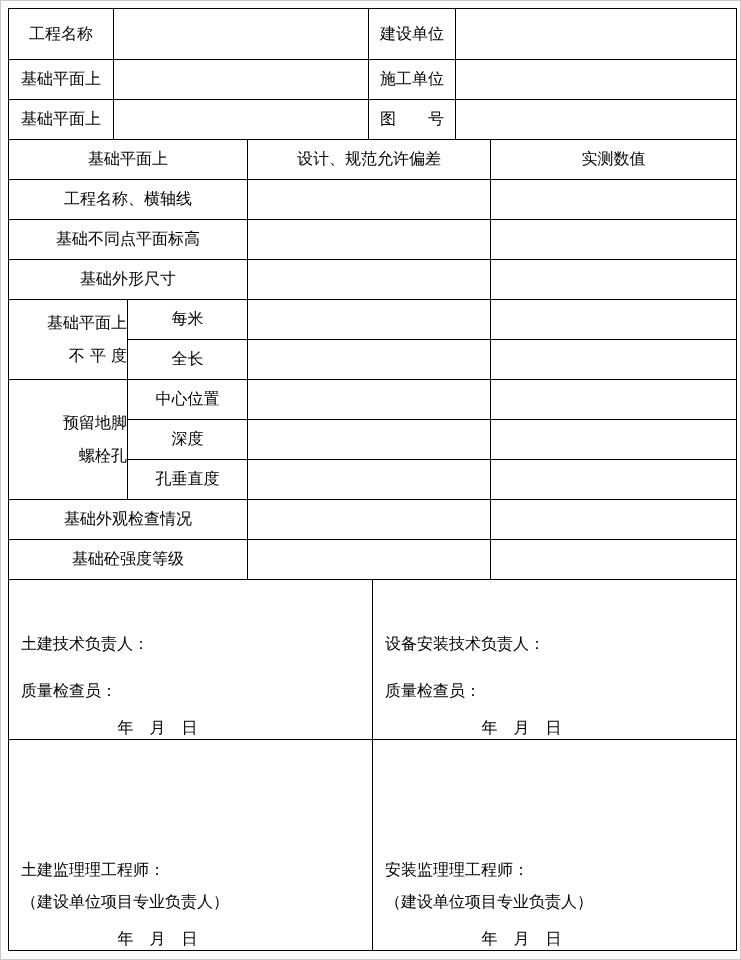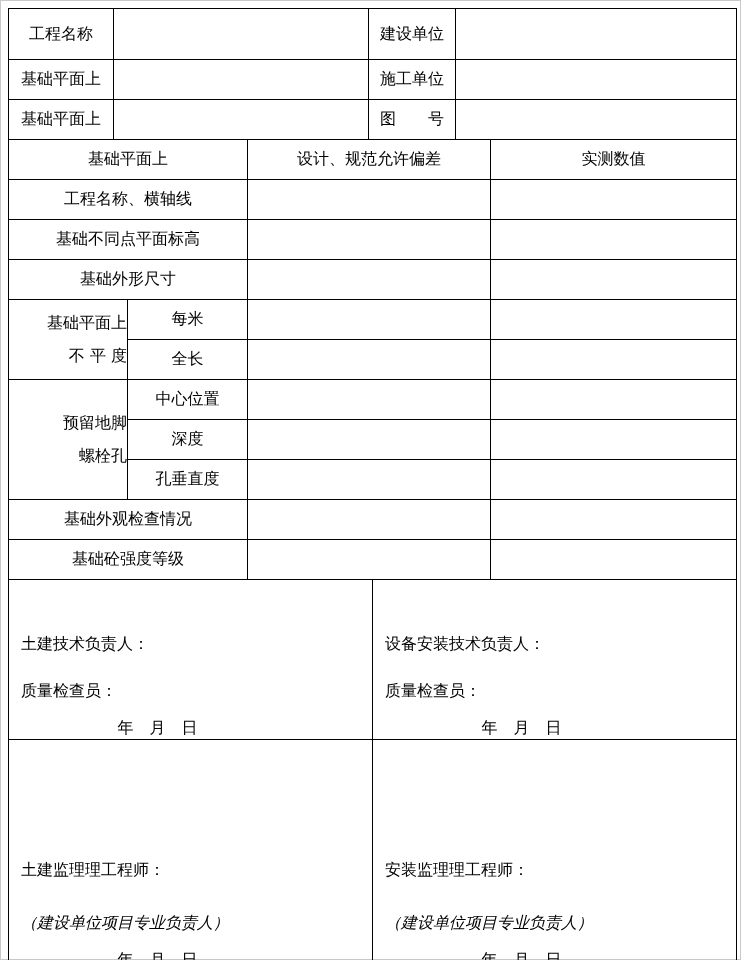--- a/index.html
+++ b/index.html
@@ -37,21 +37,21 @@
   }
   td.grpcell { vertical-align: middle; }
   
   .sig { display: block; height: 100%; }
   .sig .line { display: block; text-align: left; padding-left: 12px; }
   .sig .date { display: block; text-align: center; padding-right: 66px; }
   .sig1 .l1 { margin-top: 54px; }
   .sig1 .l2 { margin-top: 26px; }
   .sig1 .date { margin-top: 16px; }
   .sig2 .l1 { margin-top: 120px; }
-  .sig2 .l2 { margin-top: 32px; font-style: italic; }
+  .sig2 .l2 { margin-top: 11px; }
   .sig2 .date { margin-top: 16px; }
 </style>
 </head>
 <body>
 
 <div class="page">
 
   <table>
     <colgroup>
         <col style="width:105px">

